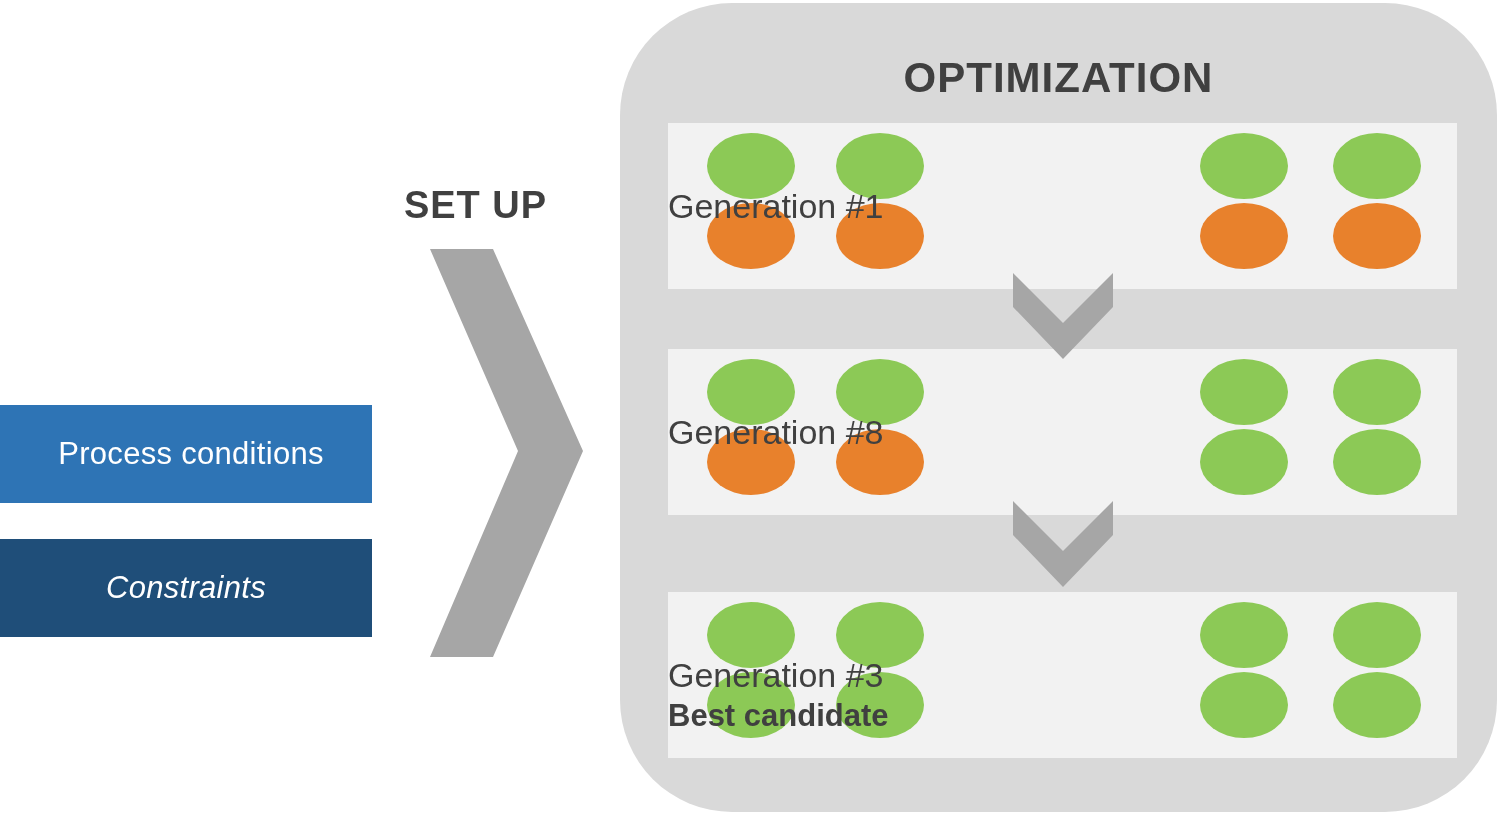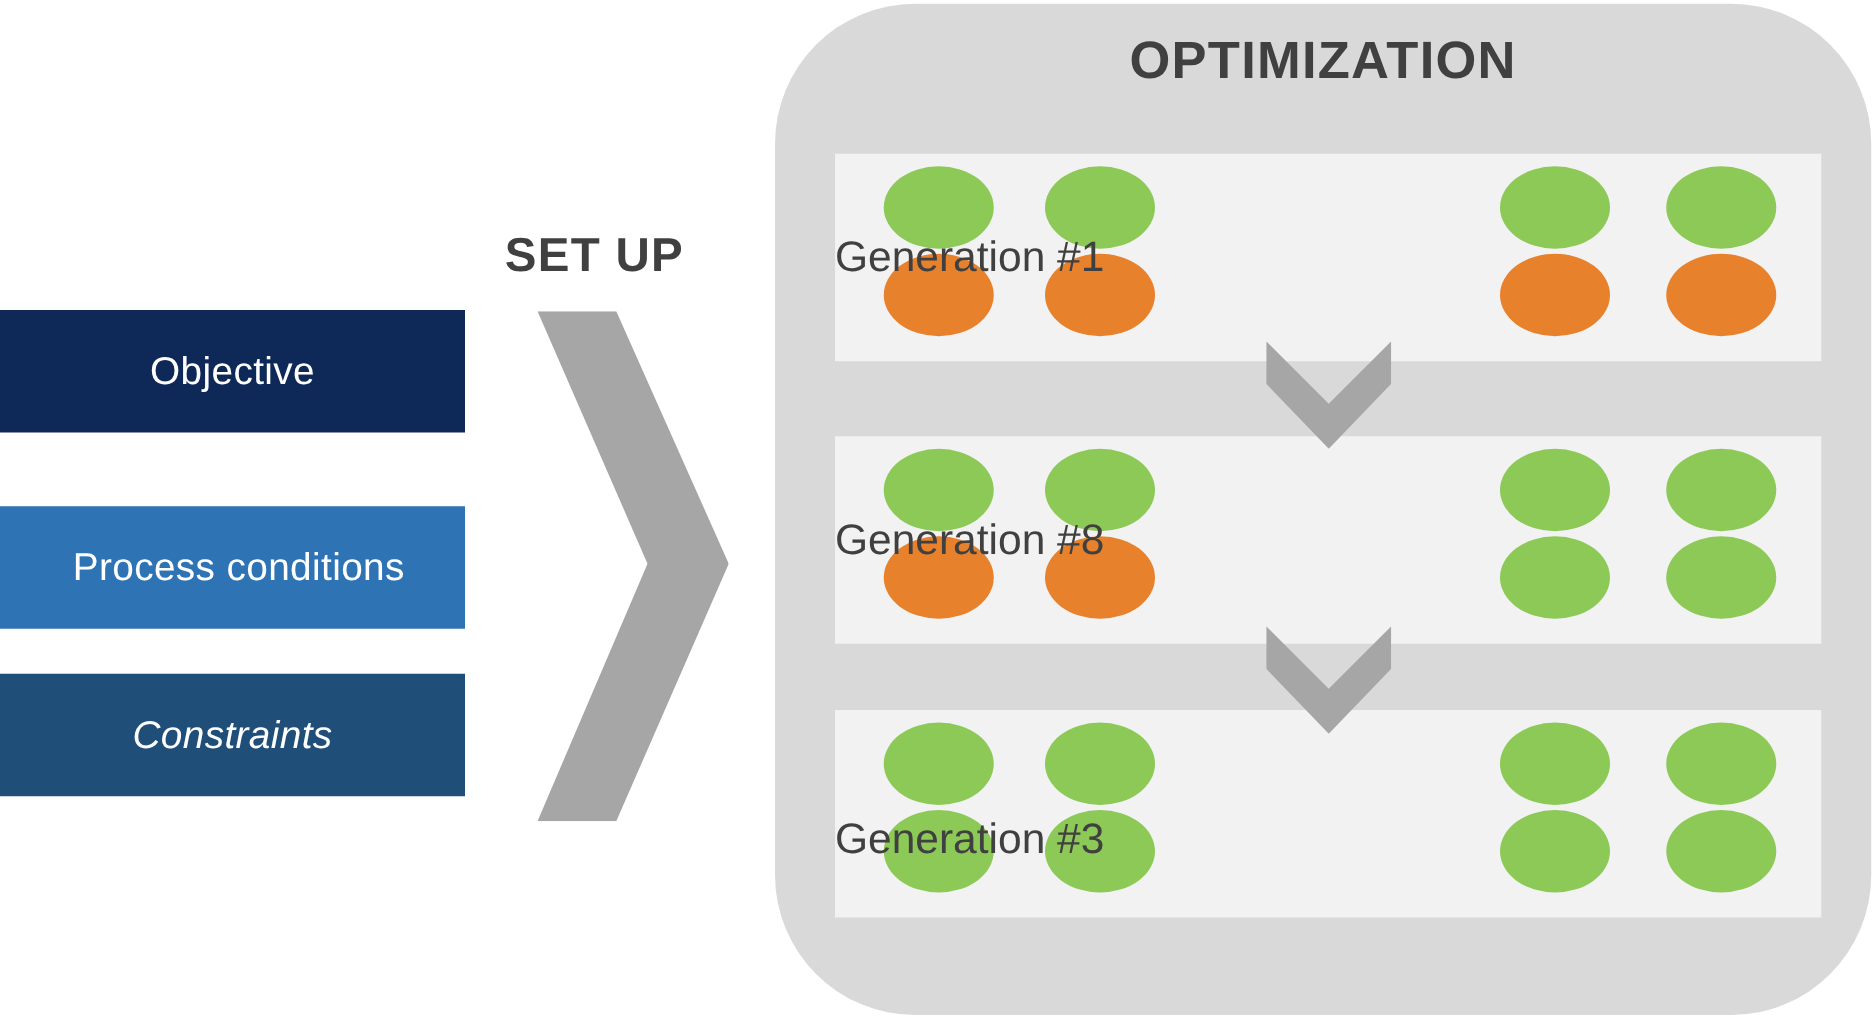--- a/index.html
+++ b/index.html
@@ -72,21 +72,21 @@
     left:620px;
     top:3px;
     width:877px;
     height:809px;
     background:var(--panel-gray);
     border-radius:112px;
   }
   .opt-title{
     position:absolute;
     left:620px;
-    top:24px;
+    top:54px;
     width:877px;
     text-align:center;
     font-size:42px;
     font-weight:bold;
     letter-spacing:1px;
     color:var(--dark-text);
   }
 
   
   .gen-row{
@@ -126,23 +126,20 @@
     height:86px;
     left:1013px;
     z-index:2;
   }
 </style>
 </head>
 <body>
 
 <div class="stage">
 
-  <div class="input-box" id="box-objective">
-    <span>Objective</span>
-  </div>
   <div class="input-box" id="box-process">
     <span>Process conditions</span>
   </div>
   <div class="input-box" id="box-constraints">
     <span>Constraints</span>
   </div>
 
   <div class="setup-label">SET UP</div>
 
   <svg class="big-chevron chev" viewBox="0 0 153 408" aria-hidden="true">
@@ -178,28 +175,29 @@
         <div class="oval green" style="left: 532px; top: 80px;"></div>
         <div class="oval green" style="left: 665px; top: 10px;"></div>
         <div class="oval green" style="left: 665px; top: 80px;"></div>
         <div class="gen-text">
           <div class="gen-label">Generation #8</div>
         </div>
       </div>
       <svg class="down-chevron chev" viewBox="0 0 100 86" style="top: 501px;">
         <polygon points="0,0 50,50 100,0 100,34 50,86 0,34"></polygon>
       </svg>
-      <div class="gen-row" style="top: 568px;">
+      <div class="gen-row" style="top: 592px;">
         <div class="oval green" style="left: 39px; top: 10px;"></div>
         <div class="oval green" style="left: 39px; top: 80px;"></div>
         <div class="oval green" style="left: 168px; top: 10px;"></div>
         <div class="oval green" style="left: 168px; top: 80px;"></div>
         <div class="oval green" style="left: 532px; top: 10px;"></div>
         <div class="oval green" style="left: 532px; top: 80px;"></div>
         <div class="oval green" style="left: 665px; top: 10px;"></div>
         <div class="oval green" style="left: 665px; top: 80px;"></div>
         <div class="gen-text has-sub">
           <div class="gen-label">Generation #3</div>
+          <div class="gen-sublabel">Best candidate</div>
         </div>
       </div>
     </div>
 
 </div>
 
 </body></html>

